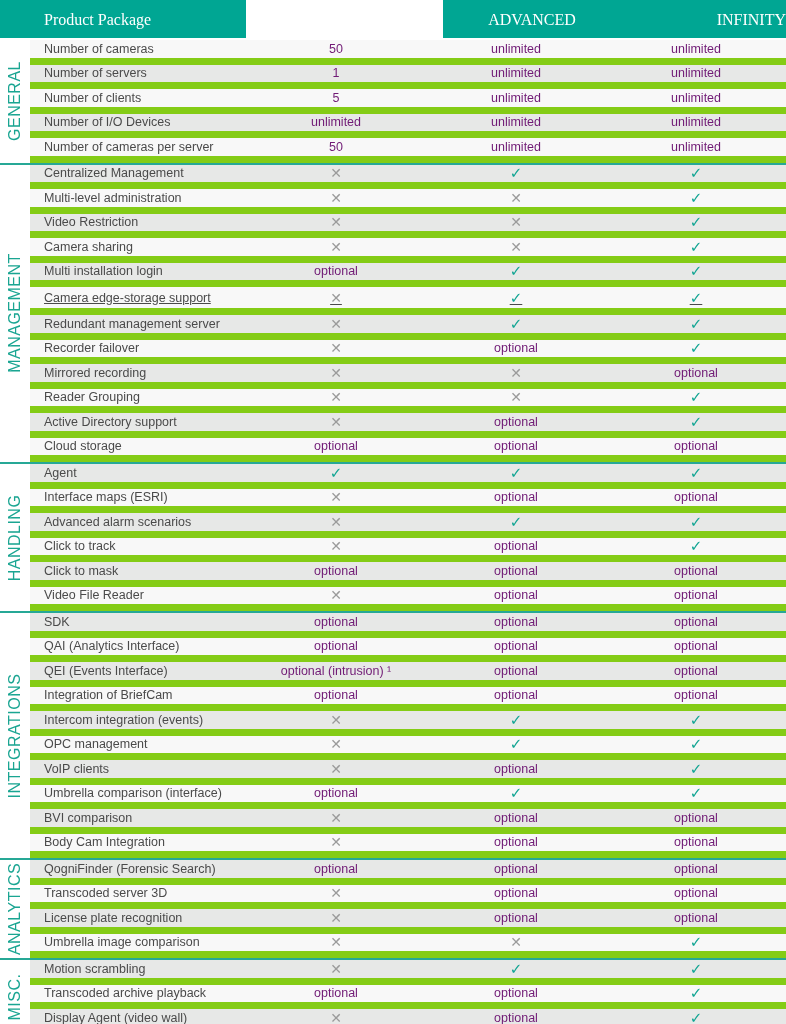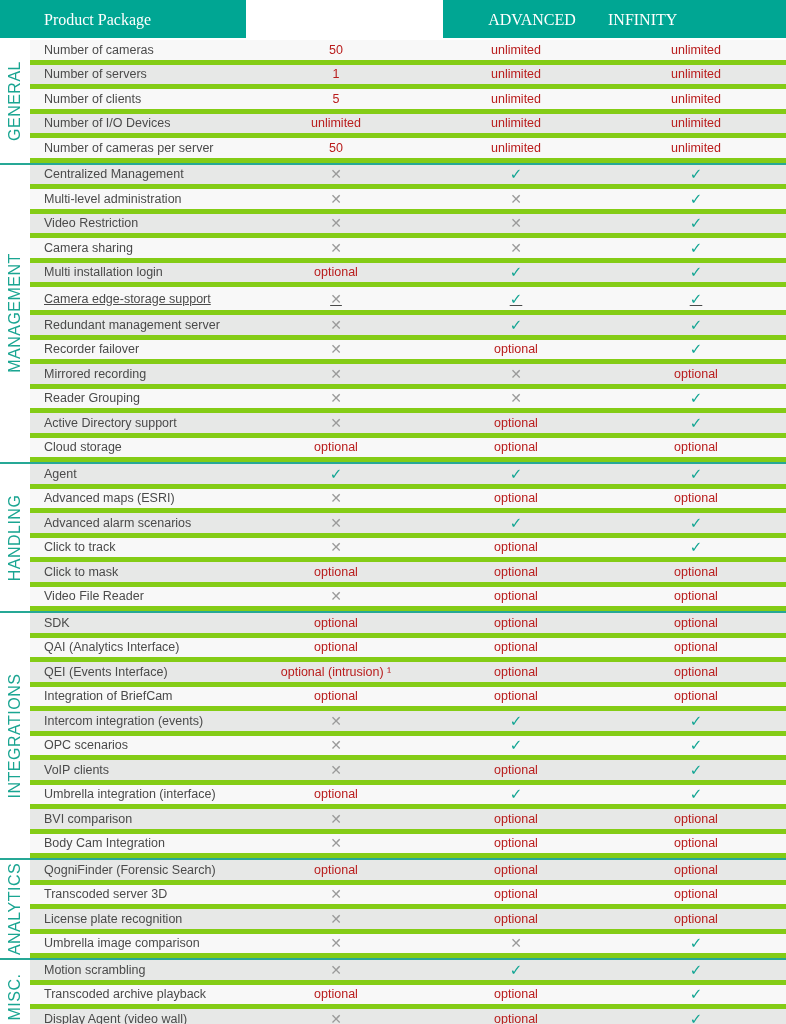--- a/index.html
+++ b/index.html
@@ -2,37 +2,37 @@
 <html><head>
 <meta charset="utf-8">
 <style>
   html, body { margin:0; padding:0; background:#ffffff; }
   body { width:786px; height:1024px; overflow:hidden; font-family:"Liberation Sans", "DejaVu Sans", sans-serif; color:#4a4a4a; position:relative; }
   .header { position:absolute; left:0; top:0; width:786px; height:38px;font-family:Liberation Serif, serif; }
   .hcell { position:absolute; top:0; height:38px; background:#00a693; color:#ffffff; font-size:16px; line-height:40px; }
   .hcell.first { left:0; width:246px; padding-left:44px; box-sizing:border-box; text-align:left; }
   .hcell.c1 { left:248px; width:178px; text-align:center; }
   .hcell.c2 { left:428px; width:178px; text-align:center;margin-left:15px; }
-  .hcell.c3 { left:608px; width:178px; text-align:left; }
+  .hcell.c3 { left:608px; width:178px; text-align:right; }
   .table { position:absolute; left:0; top:40px; width:786px; }
   .section { position:relative; border-bottom:2px solid #26a896; box-sizing:border-box; }
   .section-label { position:absolute; left:0; top:0; bottom:0; width:30px; display:flex; align-items:center; justify-content:center; }
   .section-label span { display:block; transform:rotate(-90deg); white-space:nowrap; color:#1aa592; font-size:16px; letter-spacing:0.5px; }
-  .row { position:relative; margin-left:30px; height:24.5px; display:flex; align-items:center; font-size:12.5px; border-bottom:5px solid #84cc16; box-sizing:border-box; }
+  .row { position:relative; margin-left:30px; height:24.5px; display:flex; align-items:center; font-size:12.5px; border-bottom:7px solid #84cc16; box-sizing:border-box; }
   .row.alt { background:#e7e8e7;justify-content:center; }
   .row.plain { background:#f8f8f8; }
   .row.tall { height:28px;text-decoration:underline; }
   .row .feat { width:216px; padding-left:14px; box-sizing:border-box; white-space:nowrap; color:#4a4a4a; }
   .row .val { text-align:center; white-space:nowrap; }
   .row .v1 { width:180px; }
   .row .v2 { width:180px; }
   .row .v3 { width:180px; }
   .check { color:#12a593; font-size:15px; font-weight:bold; }
   .cross { color:#9a9a9a; font-size:14px; }
-  .txt { color:#b91c1c; }
+  .txt { color:#701a75; }
 </style>
 </head>
 <body>
 
 <div class="header">
   <div class="hcell first">Product Package</div>
   <div class="hcell c2">ADVANCED</div>
   <div class="hcell c3">INFINITY</div>
 </div>
 
@@ -153,21 +153,21 @@
       <div class="section-label">
         <span>HANDLING</span>
       </div>
       <div class="row alt">
         <div class="feat">Agent</div>
         <div class="val v1"><span class="check">✓</span></div>
         <div class="val v2"><span class="check">✓</span></div>
         <div class="val v3"><span class="check">✓</span></div>
       </div>
       <div class="row plain">
-        <div class="feat">Advanced maps (ESRI)</div>
+        <div class="feat">Interface maps (ESRI)</div>
         <div class="val v1"><span class="cross">✕</span></div>
         <div class="val v2"><span class="txt">optional</span></div>
         <div class="val v3"><span class="txt">optional</span></div>
       </div>
       <div class="row alt">
         <div class="feat">Advanced alarm scenarios</div>
         <div class="val v1"><span class="cross">✕</span></div>
         <div class="val v2"><span class="check">✓</span></div>
         <div class="val v3"><span class="check">✓</span></div>
       </div>
@@ -218,33 +218,33 @@
         <div class="val v2"><span class="txt">optional</span></div>
         <div class="val v3"><span class="txt">optional</span></div>
       </div>
       <div class="row alt">
         <div class="feat">Intercom integration (events)</div>
         <div class="val v1"><span class="cross">✕</span></div>
         <div class="val v2"><span class="check">✓</span></div>
         <div class="val v3"><span class="check">✓</span></div>
       </div>
       <div class="row plain">
-        <div class="feat">OPC scenarios</div>
+        <div class="feat">OPC management</div>
         <div class="val v1"><span class="cross">✕</span></div>
         <div class="val v2"><span class="check">✓</span></div>
         <div class="val v3"><span class="check">✓</span></div>
       </div>
       <div class="row alt">
         <div class="feat">VoIP clients</div>
         <div class="val v1"><span class="cross">✕</span></div>
         <div class="val v2"><span class="txt">optional</span></div>
         <div class="val v3"><span class="check">✓</span></div>
       </div>
       <div class="row plain">
-        <div class="feat">Umbrella integration (interface)</div>
+        <div class="feat">Umbrella comparison (interface)</div>
         <div class="val v1"><span class="txt">optional</span></div>
         <div class="val v2"><span class="check">✓</span></div>
         <div class="val v3"><span class="check">✓</span></div>
       </div>
       <div class="row alt">
         <div class="feat">BVI comparison</div>
         <div class="val v1"><span class="cross">✕</span></div>
         <div class="val v2"><span class="txt">optional</span></div>
         <div class="val v3"><span class="txt">optional</span></div>
       </div>

